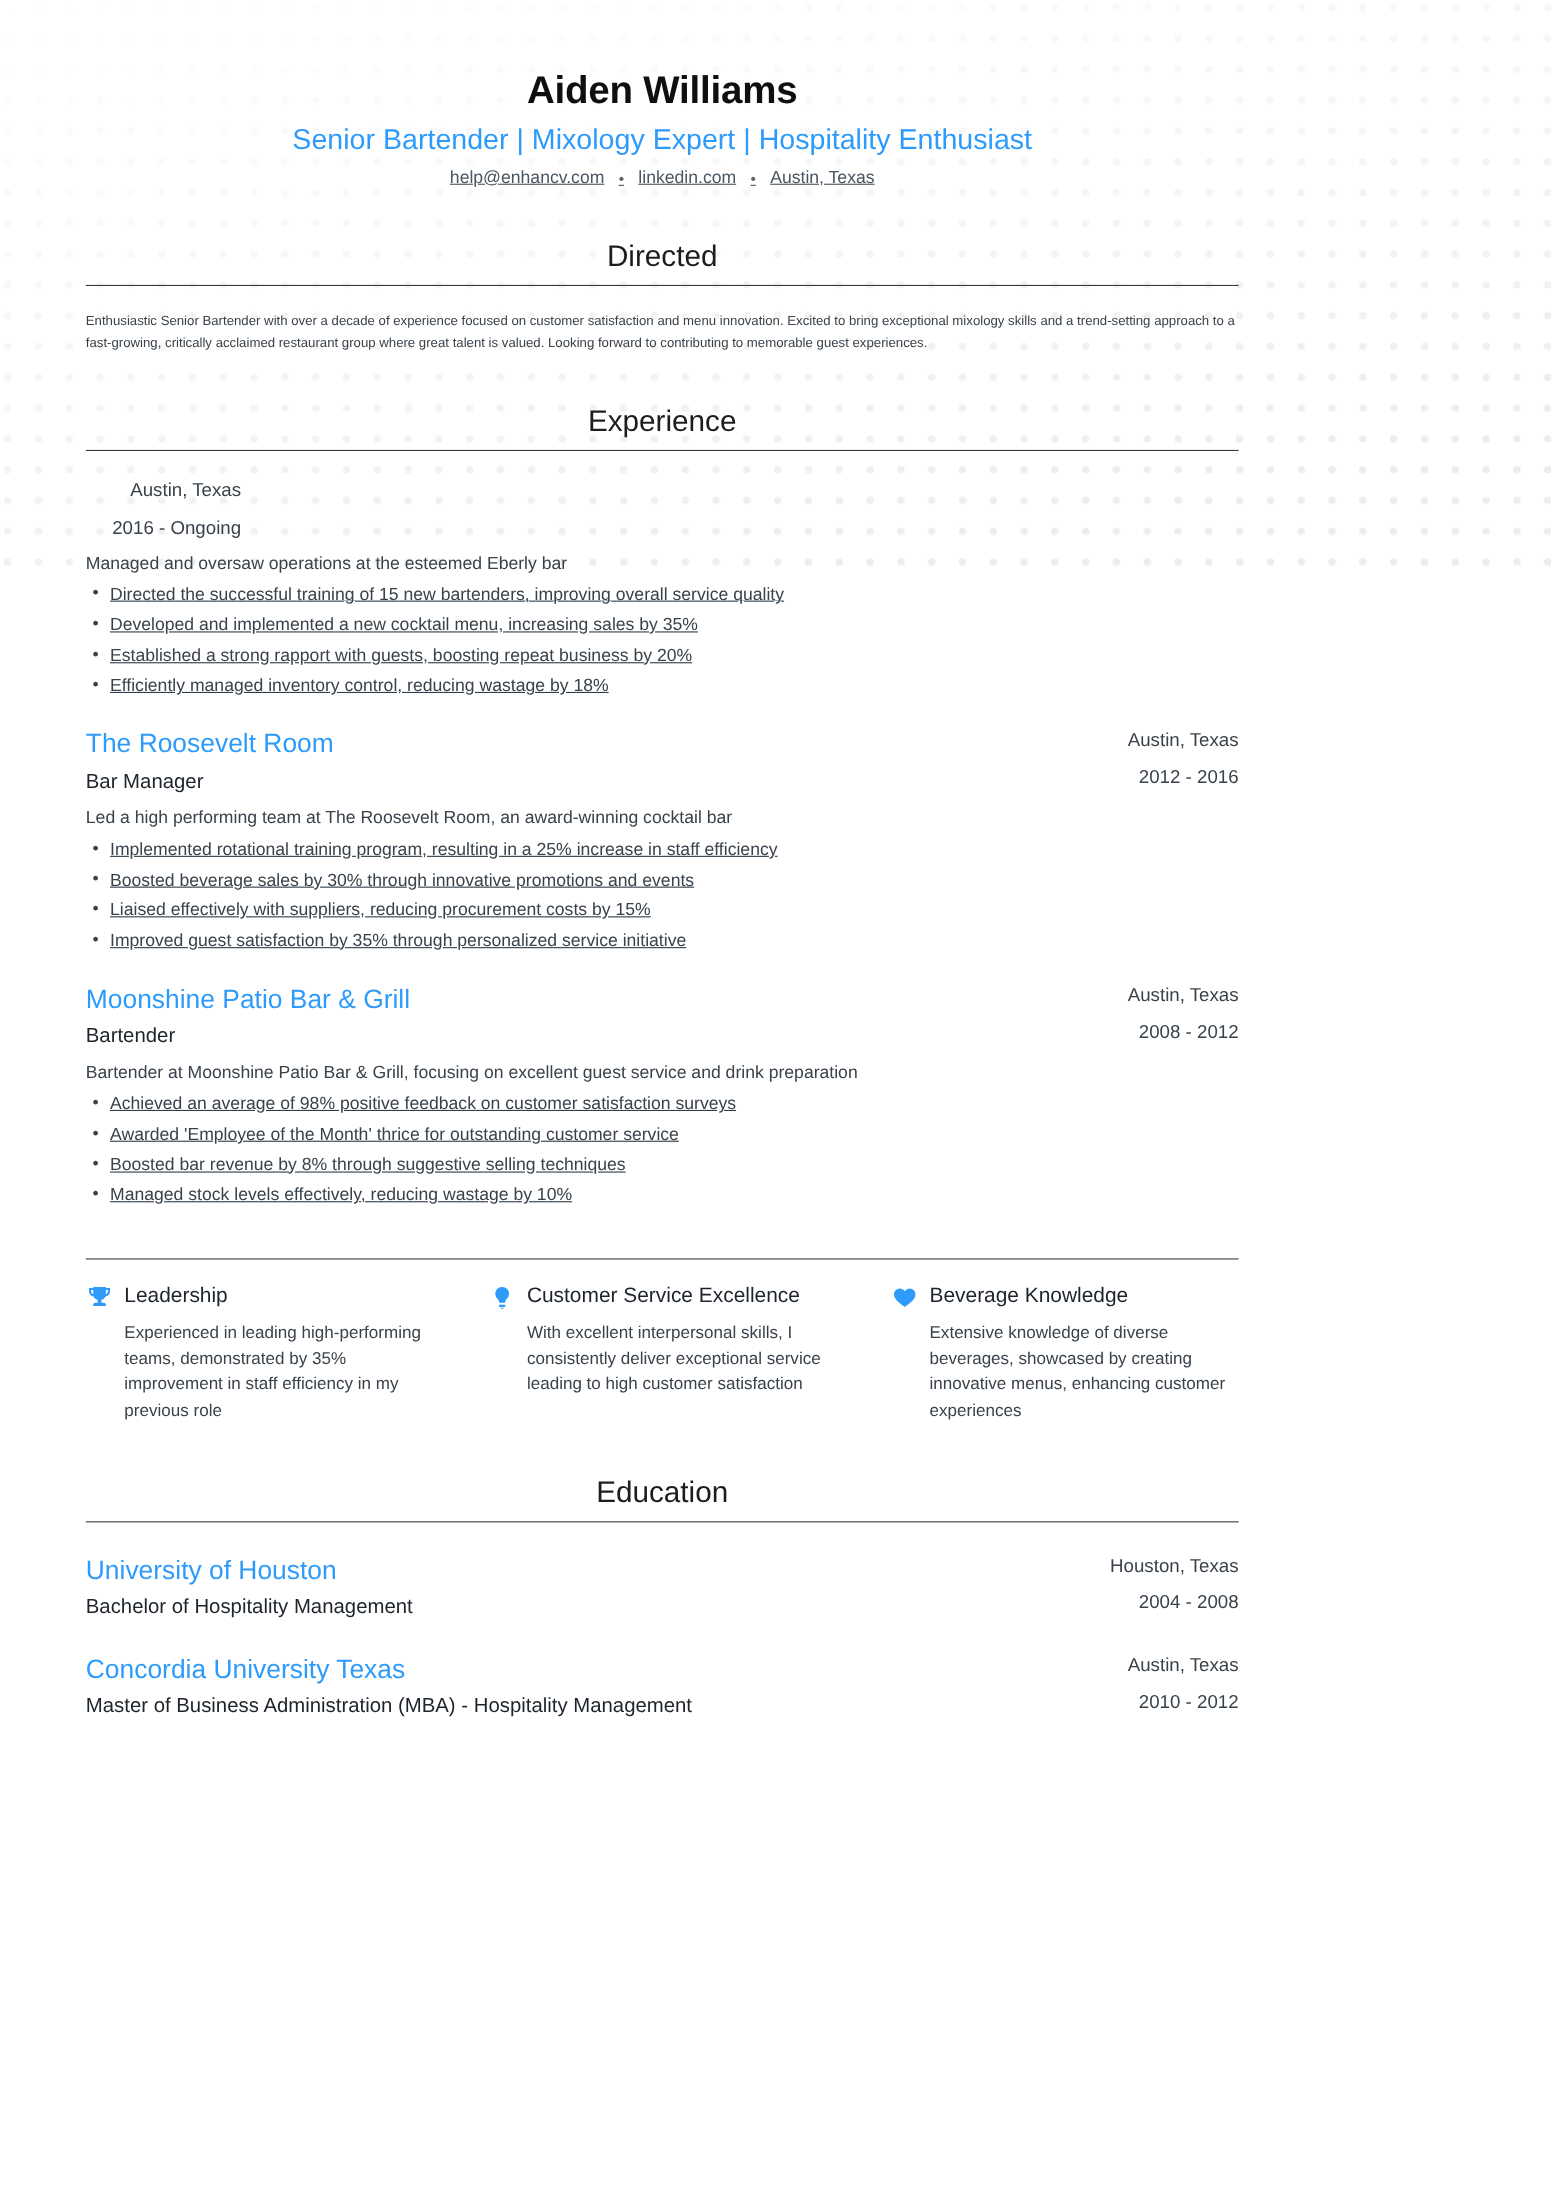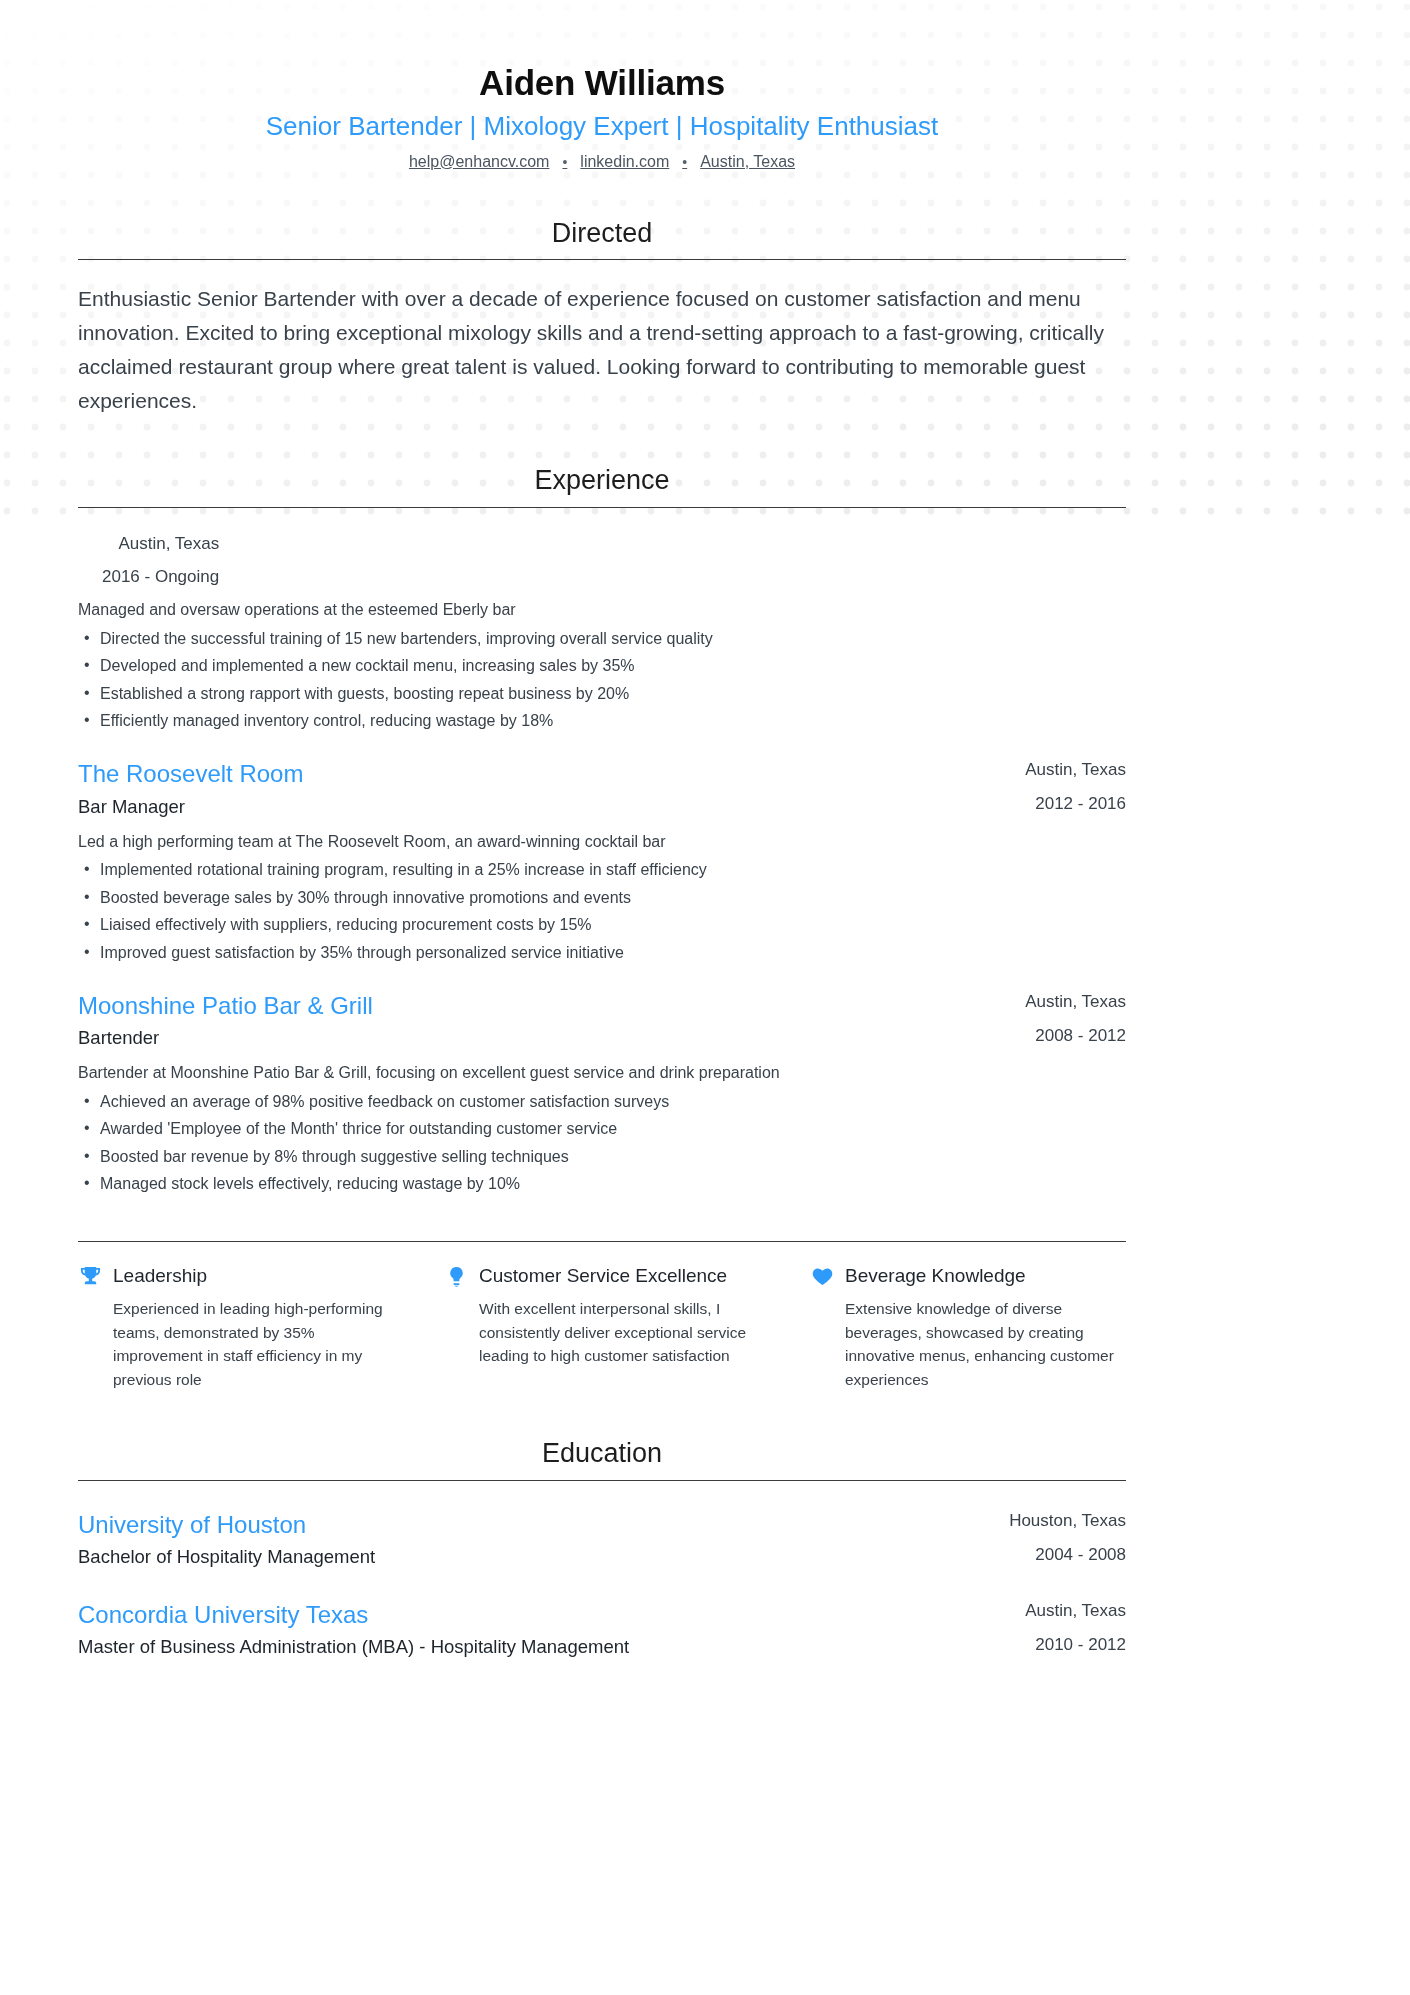--- a/index.html
+++ b/index.html
@@ -83,21 +83,21 @@
   }
   .section-rule {
     height: 1px;
     background: #3a3a3a;
     width: 100%;
   }
 
   
   .summary-text {
     margin-top: 22px;
-    font-size: 21px;
+    font-size: 12px;
     line-height: 1.62;
     color: #39424b;
     text-align: left;
   }
 
   
   .entry { margin-top: 26px; }
   .entry:first-of-type { margin-top: 24px; }
 
   .entry-head {
@@ -136,20 +136,21 @@
   }
   .entry-desc {
     font-size: 16px;
     color: #39424b;
     line-height: 1.5;
     margin-top: 9px;
   }
   .bullets {
     margin-top: 5px;
     list-style: none;
+    text-decoration: underline;
   }
   .bullets li {
     position: relative;
     padding-left: 22px;
     font-size: 16px;
     color: #39424b;
     line-height: 1.38;
     margin-top: 5.5px;
   }
   .bullets li::before {

